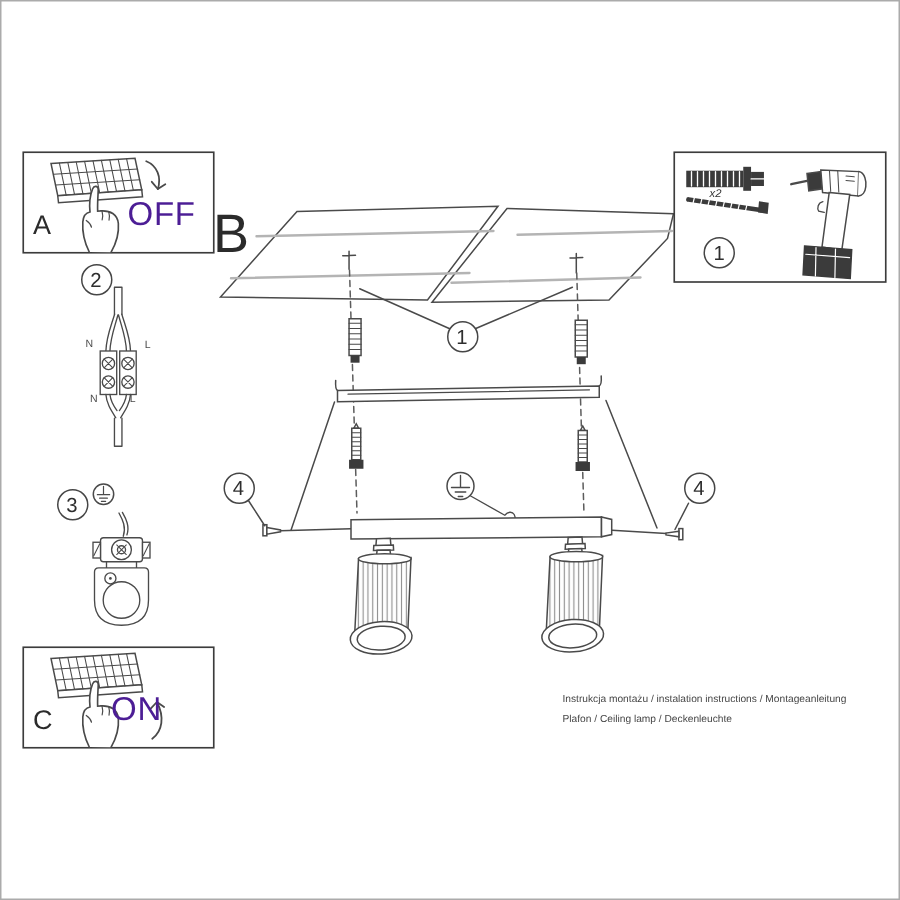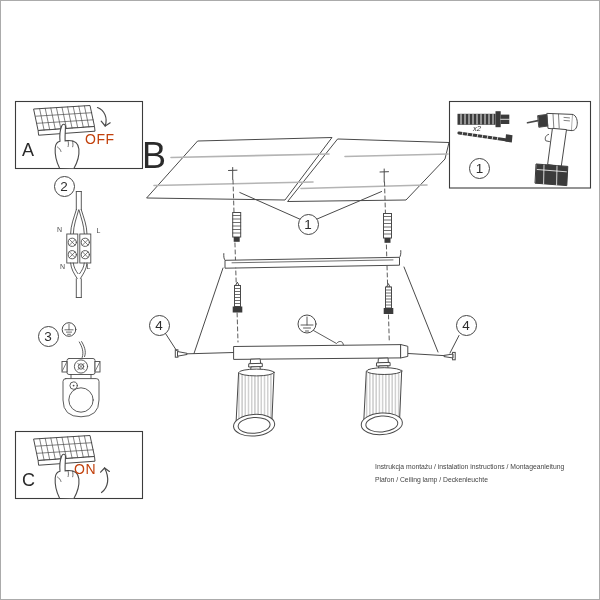--- a/index.html
+++ b/index.html
@@ -5,21 +5,21 @@
   html,body{margin:0;padding:0;background:#fff;}
   .page{
     position:relative;width:598px;height:598px;background:#ffffff;
     border:1px solid #ababab;overflow:hidden;
     font-family:"Liberation Sans","DejaVu Sans",sans-serif;color:#2e2e2e;
   }
   svg.art{position:absolute;left:0;top:0;}
   .txt{position:absolute;line-height:1;white-space:nowrap;}
   .letter-big{font-size:36px;color:#2b2b2b;}
   .letter{font-size:18px;color:#2b2b2b;}
-  .state{font-size:14px;color:#c2410c;letter-spacing:0.5px;}
+  .state{font-size:22px;color:#4c1d95;letter-spacing:0.5px;}
   .qty{font-size:7.5px;color:#333;font-style:italic;}
   .wlabel{font-size:7px;color:#4a4a4a;}
   .callout{
     position:absolute;width:21px;height:21px;border:1.2px solid #464646;border-radius:50%;
     background:#fff;display:flex;align-items:center;justify-content:center;
     font-size:13.5px;color:#2e2e2e;box-sizing:border-box;
   }
   .footer{
     position:absolute;left:374px;top:460px;width:215px;
     font-size:6.8px;line-height:12.5px;color:#454545;

